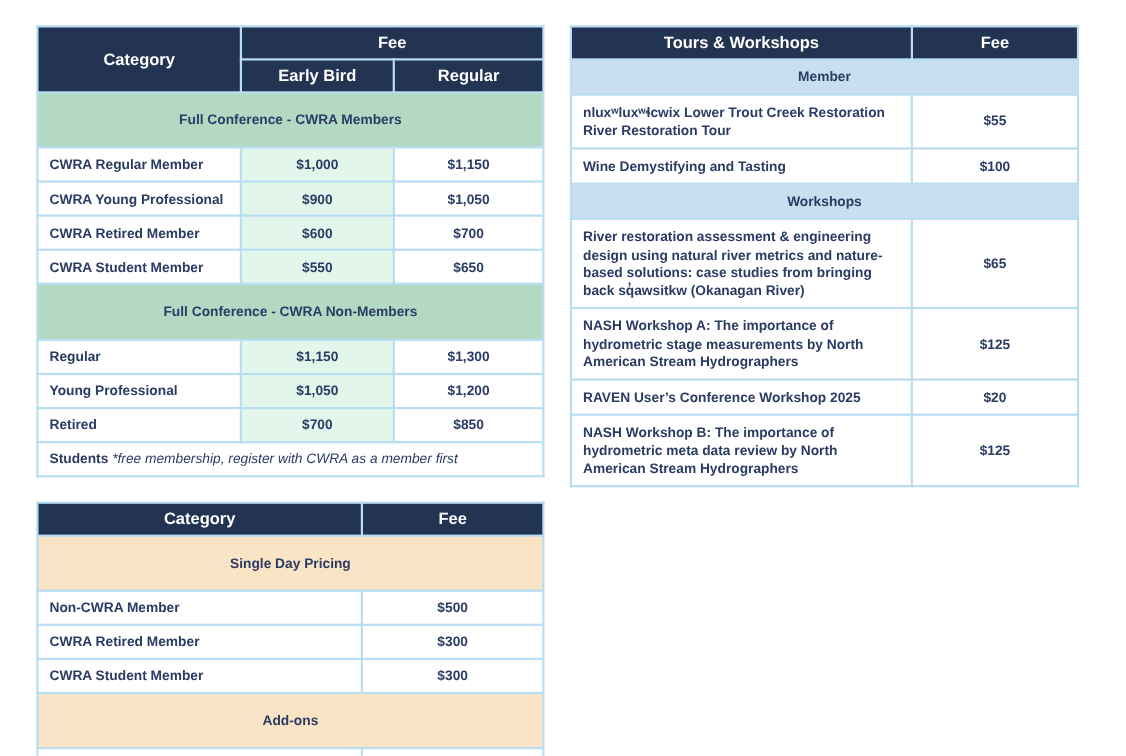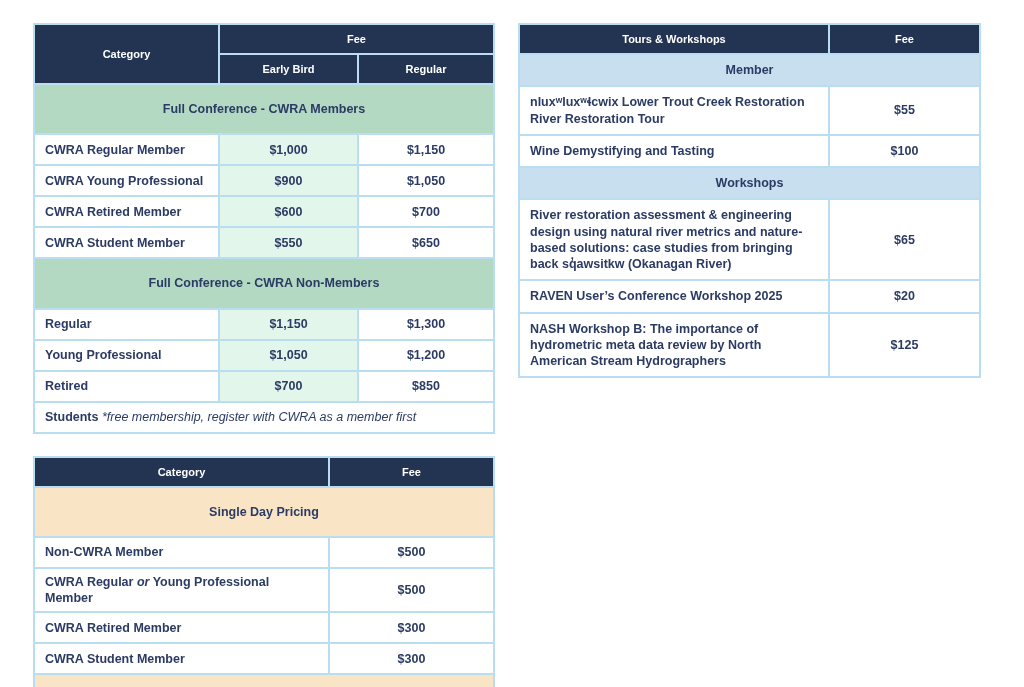--- a/index.html
+++ b/index.html
@@ -14,21 +14,21 @@
   }
   .col{display:flex;flex-direction:column;gap:22px;}
   .col-left{width:462px;flex:none;}
   .col-right{width:463px;flex:none;border-radius:14px;}
 
   table{border-collapse:collapse;width:100%;table-layout:fixed;}
   th,td{border:2px solid var(--border,#b9ddf1);box-sizing:border-box;}
   th{
     background:var(--header-bg,#233352);
     color:var(--header-text,#ffffff);
-    font-size:11px;font-weight:bold;
+    font-size:15px;font-weight:bold;
     padding:3px 4px;height:30px;text-align:center;
   }
   td{
     color:var(--body-text,#2b3b63);
     font-size:12.5px;font-weight:bold;line-height:1.3;
     padding:5px 10px;text-align:left;vertical-align:middle;
     background:#ffffff;
   }
   .t-left td{height:31px;}
   .fee{text-align:center;}
@@ -125,24 +125,20 @@
       </thead>
       <tbody>
           <tr class="section-row peach">
             <td colspan="2">Single Day Pricing</td>
           </tr>
           <tr>
             <td class="">Non-CWRA Member</td>
             <td class="fee">$500</td>
           </tr>
           <tr>
-            <td class="">CWRA Regular <i>or</i> Young Professional Member</td>
-            <td class="fee">$500</td>
-          </tr>
-          <tr>
             <td class="">CWRA Retired Member</td>
             <td class="fee">$300</td>
           </tr>
           <tr>
             <td class="">CWRA Student Member</td>
             <td class="fee">$300</td>
           </tr>
           <tr class="section-row peach">
             <td colspan="2">Add-ons</td>
           </tr>
@@ -181,20 +177,24 @@
             <td class="fee">$100</td>
           </tr>
           <tr class="section-row blue">
             <td colspan="2">Workshops</td>
           </tr>
           <tr>
             <td class="">River restoration assessment &amp; engineering design using natural river metrics and nature-based solutions: case studies from bringing back sq̓awsitkw (Okanagan River)</td>
             <td class="fee">$65</td>
           </tr>
           <tr>
+            <td class="">NASH Workshop A: The importance of hydrometric stage measurements by North American Stream Hydrographers</td>
+            <td class="fee">$125</td>
+          </tr>
+          <tr>
             <td class="">RAVEN User’s Conference Workshop 2025</td>
             <td class="fee">$20</td>
           </tr>
           <tr>
             <td class="">NASH Workshop B: The importance of hydrometric meta data review by North American Stream Hydrographers</td>
             <td class="fee">$125</td>
           </tr>
         </tbody>
     </table>
 

